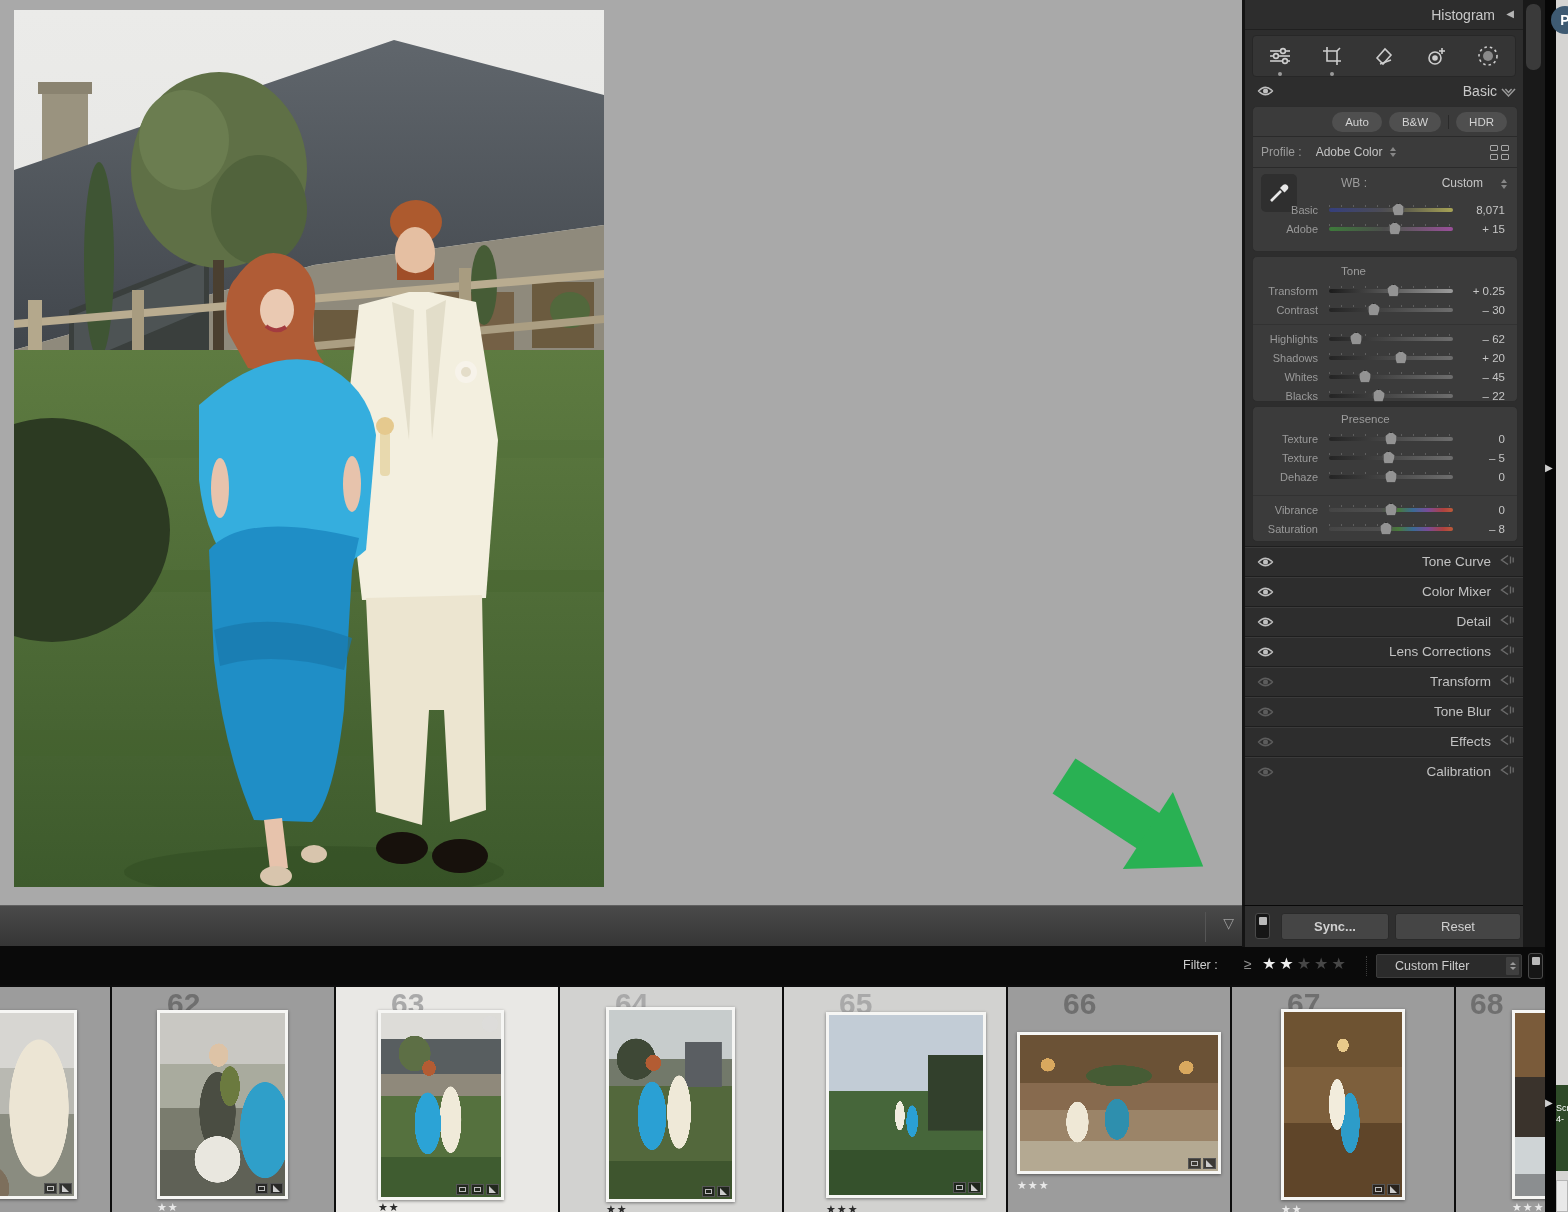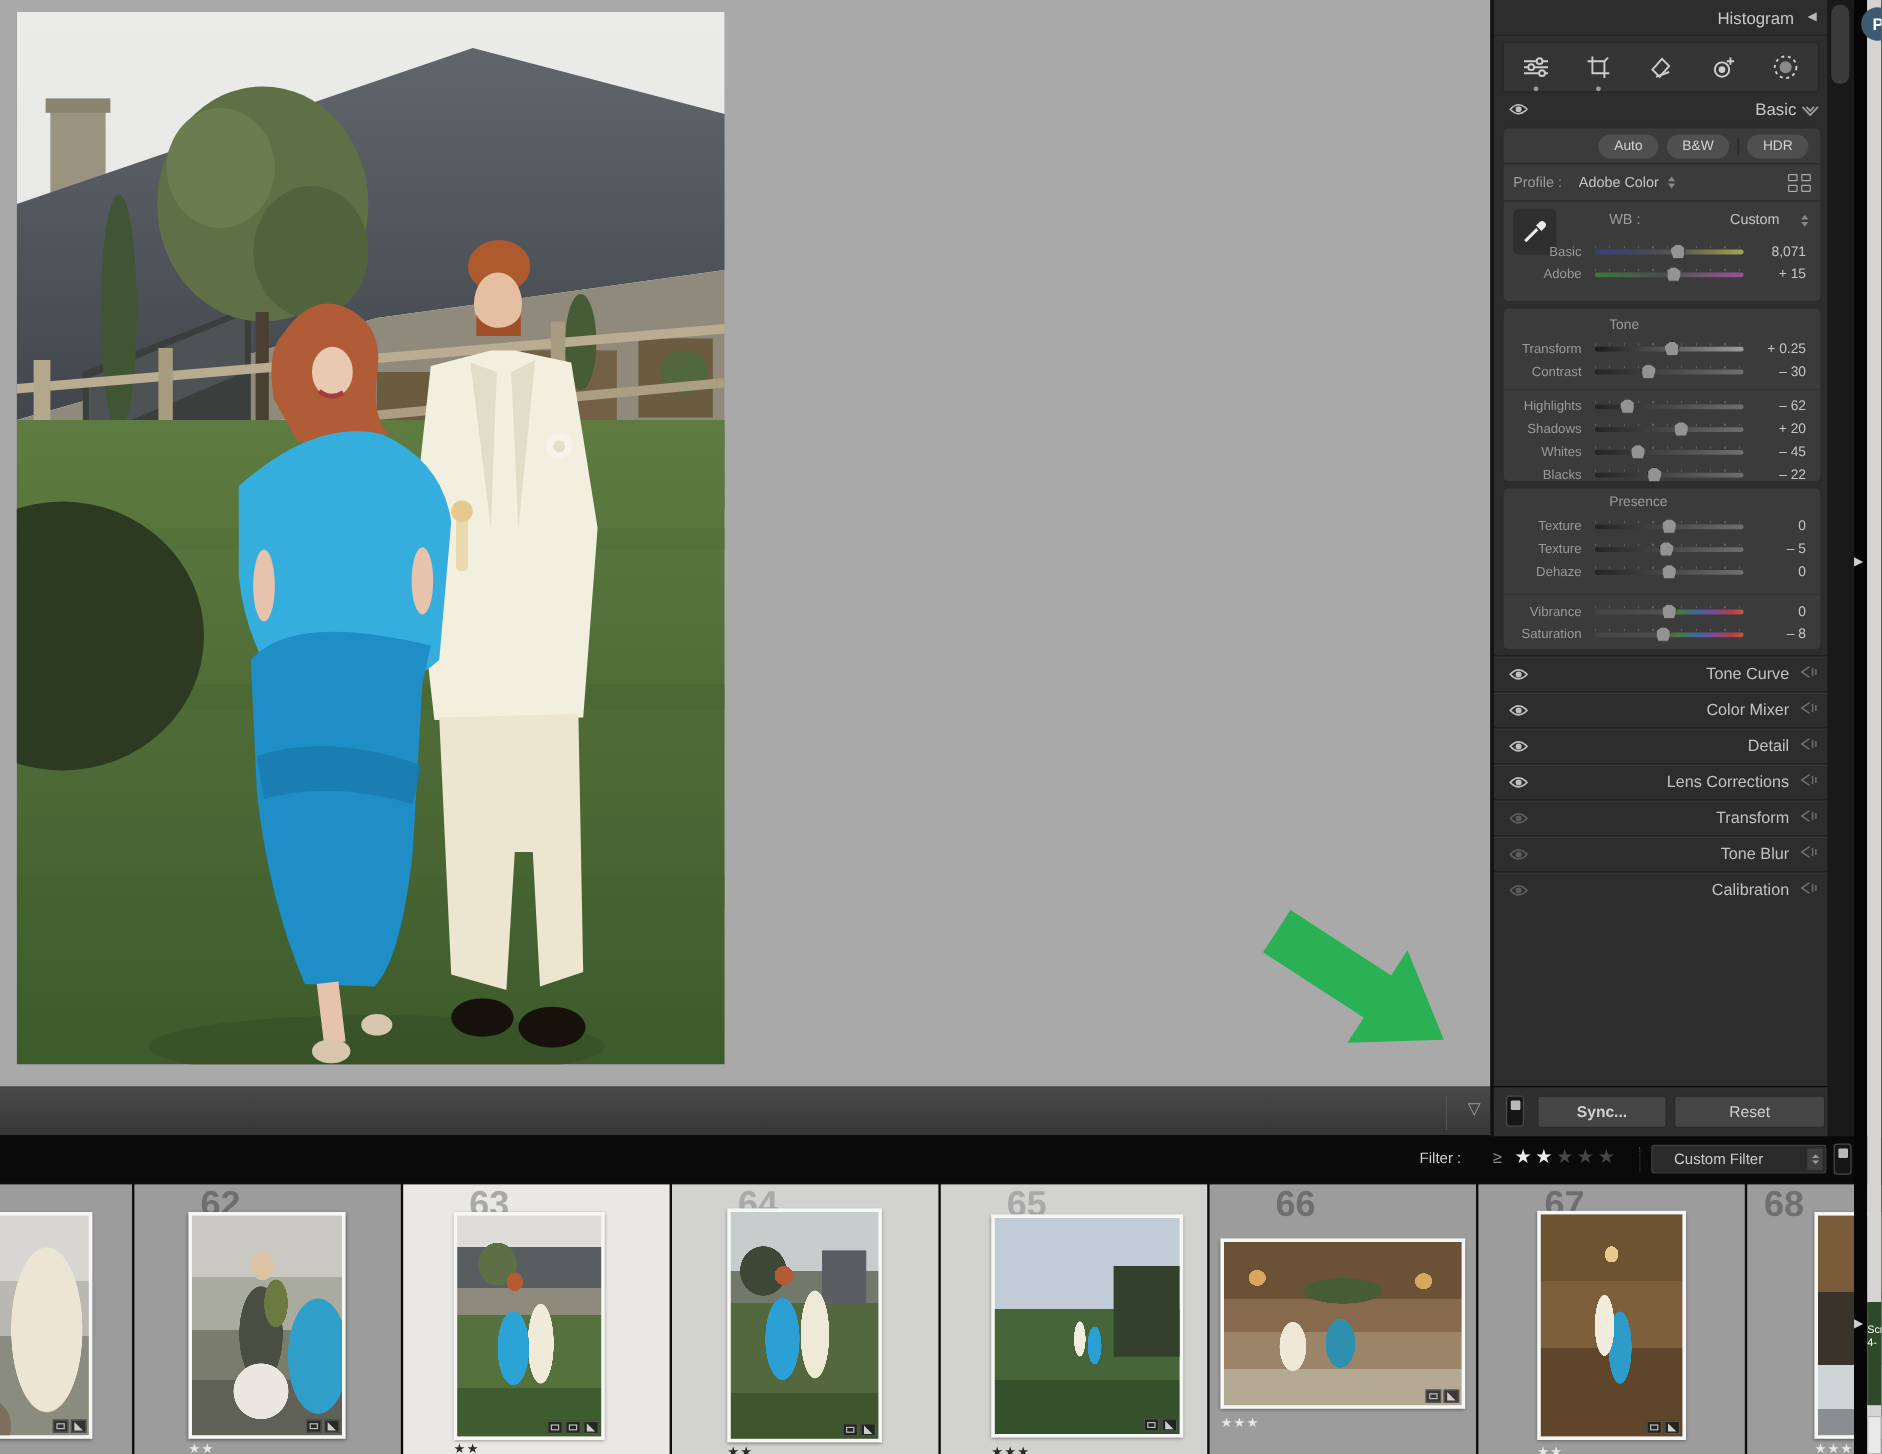--- a/index.html
+++ b/index.html
@@ -569,20 +569,34 @@
               <line x1="14.2" y1="3.6" x2="14.2" y2="8.4" stroke="#8d8d8d" stroke-width="1.3"></line>
             </svg></span>
       </div>
       <div class="prow">
         <span class="eye" data-eye="off">
             <svg width="17" height="12" viewBox="0 0 17 12">
               <path d="M1.5 6 Q8.5 -1.5 15.5 6 Q8.5 13.5 1.5 6 Z" fill="none" stroke="#bfbfbf" stroke-width="1.3"></path>
               <circle cx="8.5" cy="6" r="2.5" fill="#bfbfbf"></circle>
             </svg>
           </span>
+        <span class="ptitle">Effects</span>
+        <span class="pglyph"><svg width="16" height="12" viewBox="0 0 16 12">
+              <path d="M9 1.5 L2.5 6 L9 10.5" fill="none" stroke="#8d8d8d" stroke-width="1.4"></path>
+              <line x1="11.5" y1="2.5" x2="11.5" y2="9.5" stroke="#8d8d8d" stroke-width="1.3"></line>
+              <line x1="14.2" y1="3.6" x2="14.2" y2="8.4" stroke="#8d8d8d" stroke-width="1.3"></line>
+            </svg></span>
+      </div>
+      <div class="prow">
+        <span class="eye" data-eye="off">
+            <svg width="17" height="12" viewBox="0 0 17 12">
+              <path d="M1.5 6 Q8.5 -1.5 15.5 6 Q8.5 13.5 1.5 6 Z" fill="none" stroke="#bfbfbf" stroke-width="1.3"></path>
+              <circle cx="8.5" cy="6" r="2.5" fill="#bfbfbf"></circle>
+            </svg>
+          </span>
         <span class="ptitle">Calibration</span>
         <span class="pglyph"><svg width="16" height="12" viewBox="0 0 16 12">
               <path d="M9 1.5 L2.5 6 L9 10.5" fill="none" stroke="#8d8d8d" stroke-width="1.4"></path>
               <line x1="11.5" y1="2.5" x2="11.5" y2="9.5" stroke="#8d8d8d" stroke-width="1.3"></line>
               <line x1="14.2" y1="3.6" x2="14.2" y2="8.4" stroke="#8d8d8d" stroke-width="1.3"></line>
             </svg></span>
       </div>
     </div>
   </div>
 

